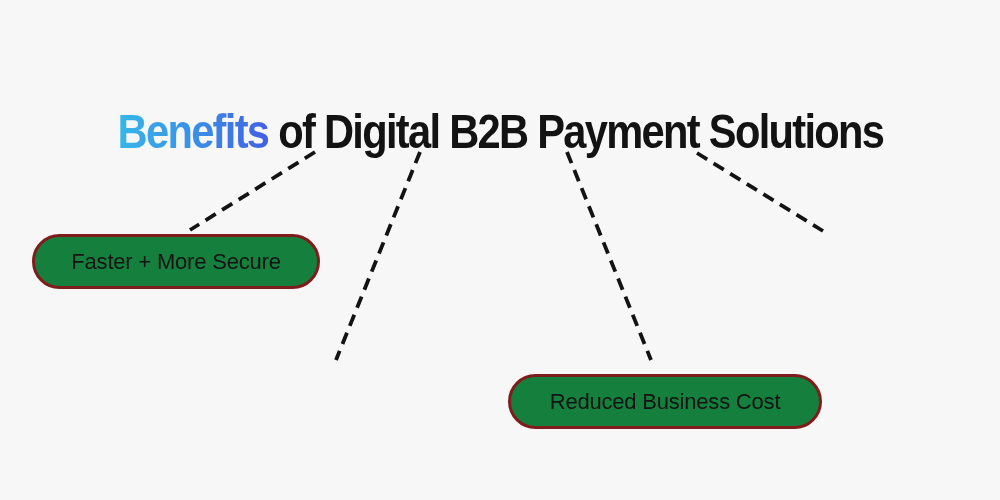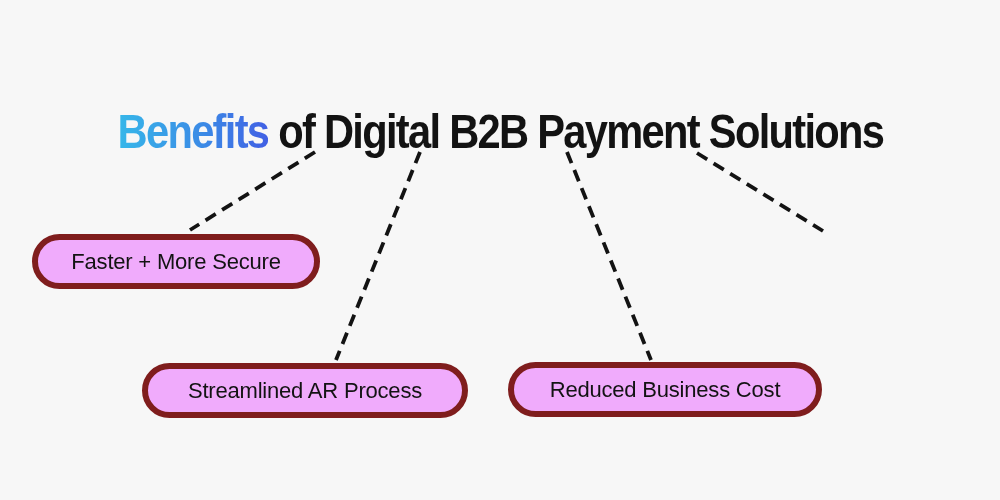--- a/index.html
+++ b/index.html
@@ -52,35 +52,35 @@
   }
   .connector {
     stroke: #131313;
     stroke-width: 3.8;
     stroke-dasharray: 12 7.5;
     fill: none;
   }
   .pill {
     position: absolute;
     box-sizing: border-box;
-    background: #f0abfc;
-    border: 6px solid #7f1d1d;
+    background: #15803d;
+    border: 3px solid #7f1d1d;
     border-radius: 29px;
     display: flex;
     align-items: center;
     justify-content: center;
     color: #131313;
     font-size: 22px;
     font-weight: 400;
     letter-spacing: -0.2px;
     white-space: nowrap;
   }
   .pill-1 { left: 32px;  top: 234px; width: 288px; height: 55px; }
   .pill-2 { left: 142px; top: 363px; width: 326px; height: 55px; }
-  .pill-3 { left: 508px; top: 362px; width: 314px; height: 55px; }
+  .pill-3 { left: 508px; top: 374px; width: 314px; height: 55px; }
   .pill-4 { left: 636px; top: 234px; width: 334px; height: 55px; }
 </style>
 </head>
 <body>
 
 <div class="canvas">
 
   <div class="title-wrap">
     <h1 class="title"><span class="highlight">Benefits</span><span> of Digital B2B Payment Solutions</span></h1>
   </div>
@@ -89,22 +89,19 @@
     <line class="connector" x1="315" y1="152" x2="190" y2="230"></line>
     <line class="connector" x1="420" y1="152" x2="336" y2="360"></line>
     <line class="connector" x1="567" y1="152" x2="651" y2="360"></line>
     <line class="connector" x1="697" y1="153" x2="823" y2="231"></line>
   </svg>
 
   <div class="pill pill-1">
     <span>Faster + More Secure</span>
   </div>
 
-  <div class="pill pill-2">
-    <span>Streamlined AR Process</span>
-  </div>
 
   <div class="pill pill-3">
     <span>Reduced Business Cost</span>
   </div>
 
 
 </div>
 
 </body></html>

